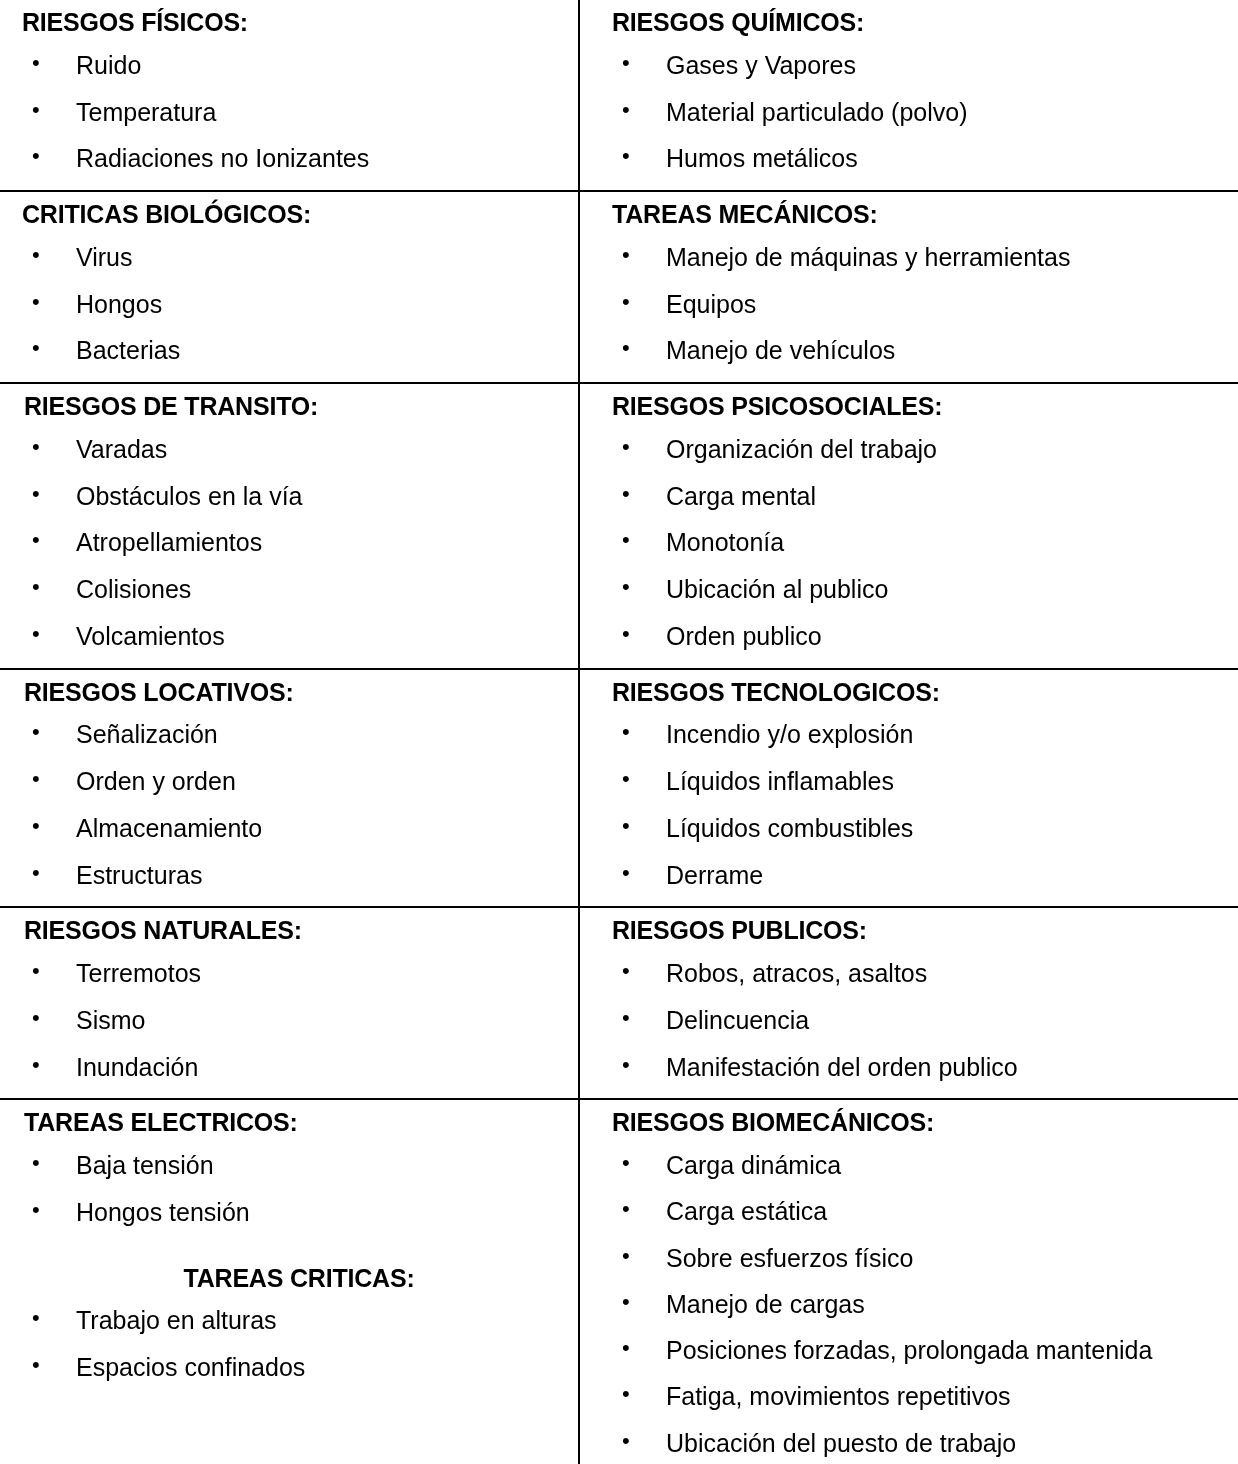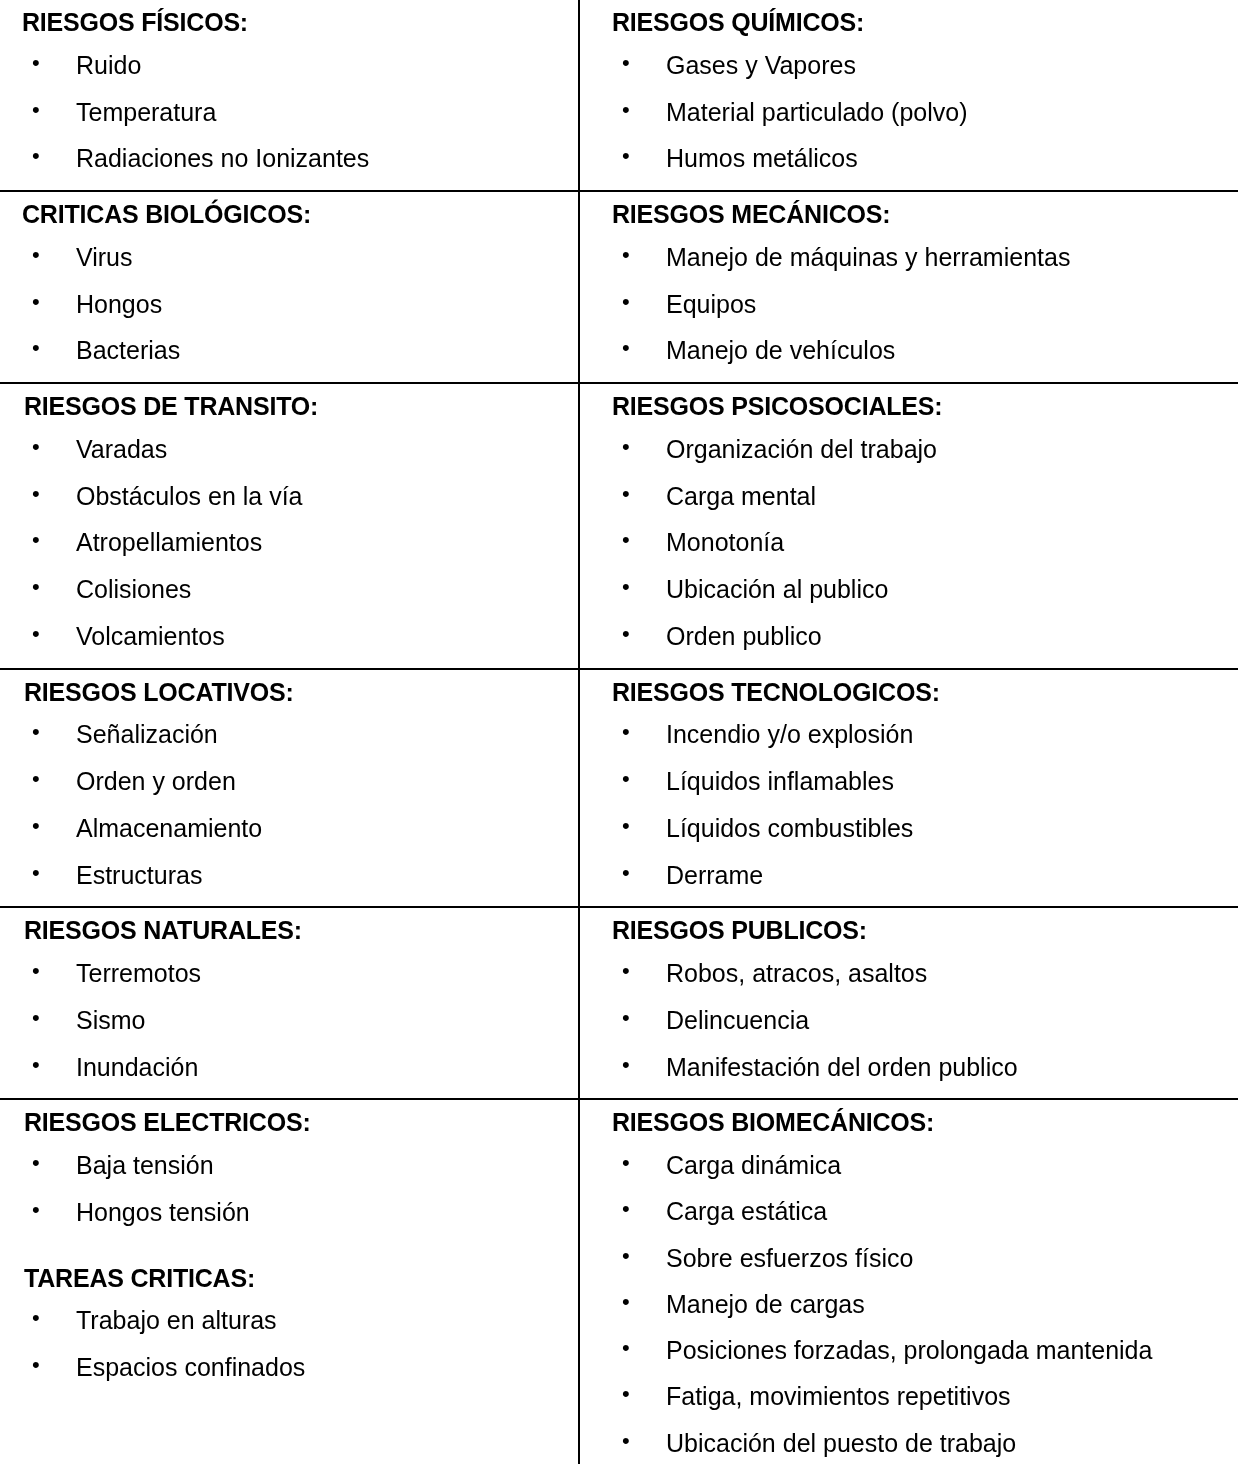--- a/index.html
+++ b/index.html
@@ -67,20 +67,21 @@
   }
   .items li .bullet {
     position: absolute;
     left: 28px;
     top: 0;
     font-size: 22px;
     line-height: 1.87;
   }
   .subcat {
     margin-top: 26px;
+    text-align: center;
   }
   .cell-inner.tight .items li {
     line-height: 1.85;
   }
 </style>
 </head>
 <body>
 
 <table class="risk-table">
   <tbody>
@@ -114,21 +115,21 @@
           <div class="cat-title">CRITICAS BIOLÓGICOS:</div>
           <ul class="items">
             <li><span class="bullet">•</span><span>Virus</span></li>
             <li><span class="bullet">•</span><span>Hongos</span></li>
             <li><span class="bullet">•</span><span>Bacterias</span></li>
           </ul>
         </div>
       </td>
       <td class="col-right">
         <div class="cell-inner right">
-          <div class="cat-title">RIESGOS MECÁNICOS:</div>
+          <div class="cat-title">TAREAS MECÁNICOS:</div>
           <ul class="items">
             <li><span class="bullet">•</span><span>Manejo de máquinas y herramientas</span></li>
             <li><span class="bullet">•</span><span>Equipos</span></li>
             <li><span class="bullet">•</span><span>Manejo de vehículos</span></li>
           </ul>
         </div>
       </td>
     </tr>
 
     <tr>
@@ -202,21 +203,21 @@
             <li><span class="bullet">•</span><span>Delincuencia</span></li>
             <li><span class="bullet">•</span><span>Manifestación del orden publico</span></li>
           </ul>
         </div>
       </td>
     </tr>
 
     <tr>
       <td class="col-left">
         <div class="cell-inner">
-          <div class="cat-title indent2">RIESGOS ELECTRICOS:</div>
+          <div class="cat-title indent2">TAREAS ELECTRICOS:</div>
           <ul class="items">
             <li><span class="bullet">•</span><span>Baja tensión</span></li>
             <li><span class="bullet">•</span><span>Hongos tensión</span></li>
           </ul>
           <div class="cat-title indent2 subcat">TAREAS CRITICAS:</div>
           <ul class="items">
             <li><span class="bullet">•</span><span>Trabajo en alturas</span></li>
             <li><span class="bullet">•</span><span>Espacios confinados</span></li>
           </ul>
         </div>

